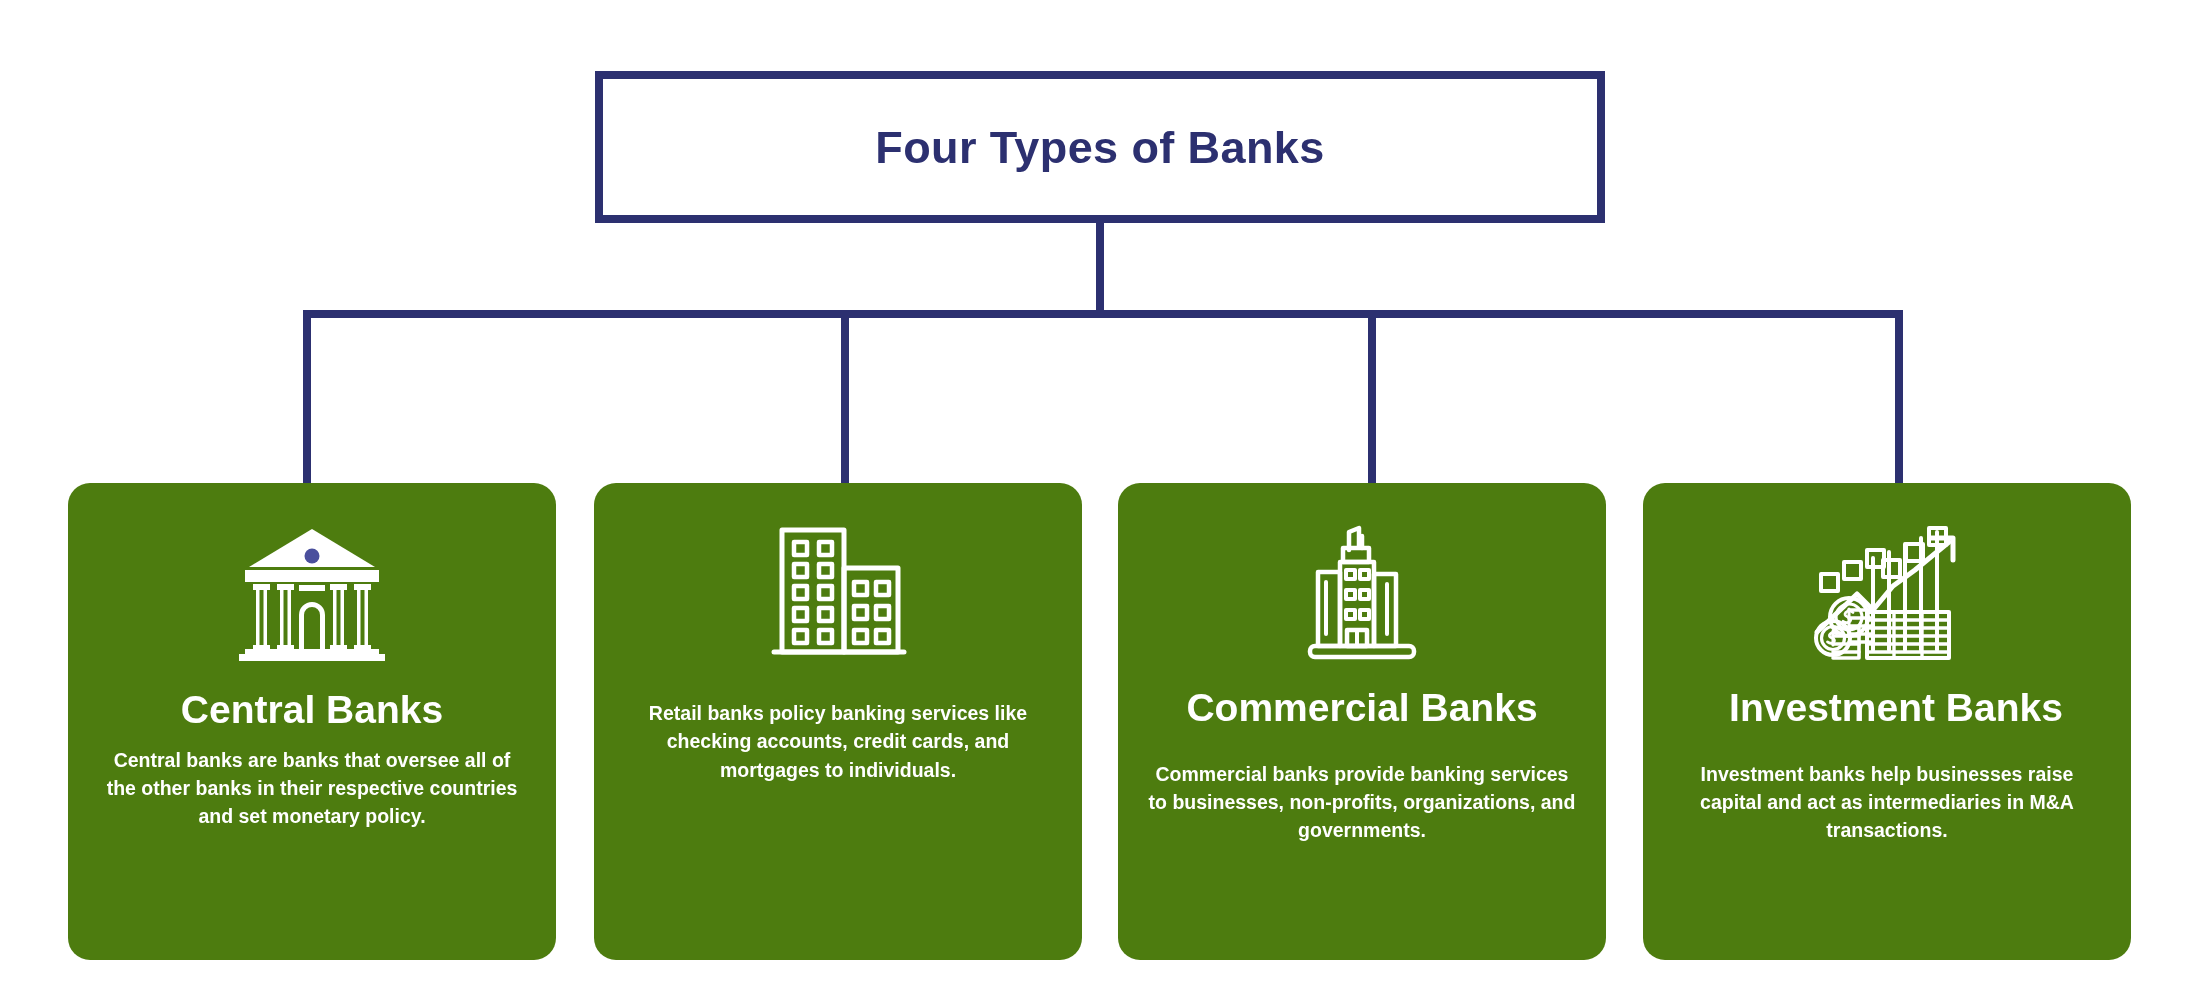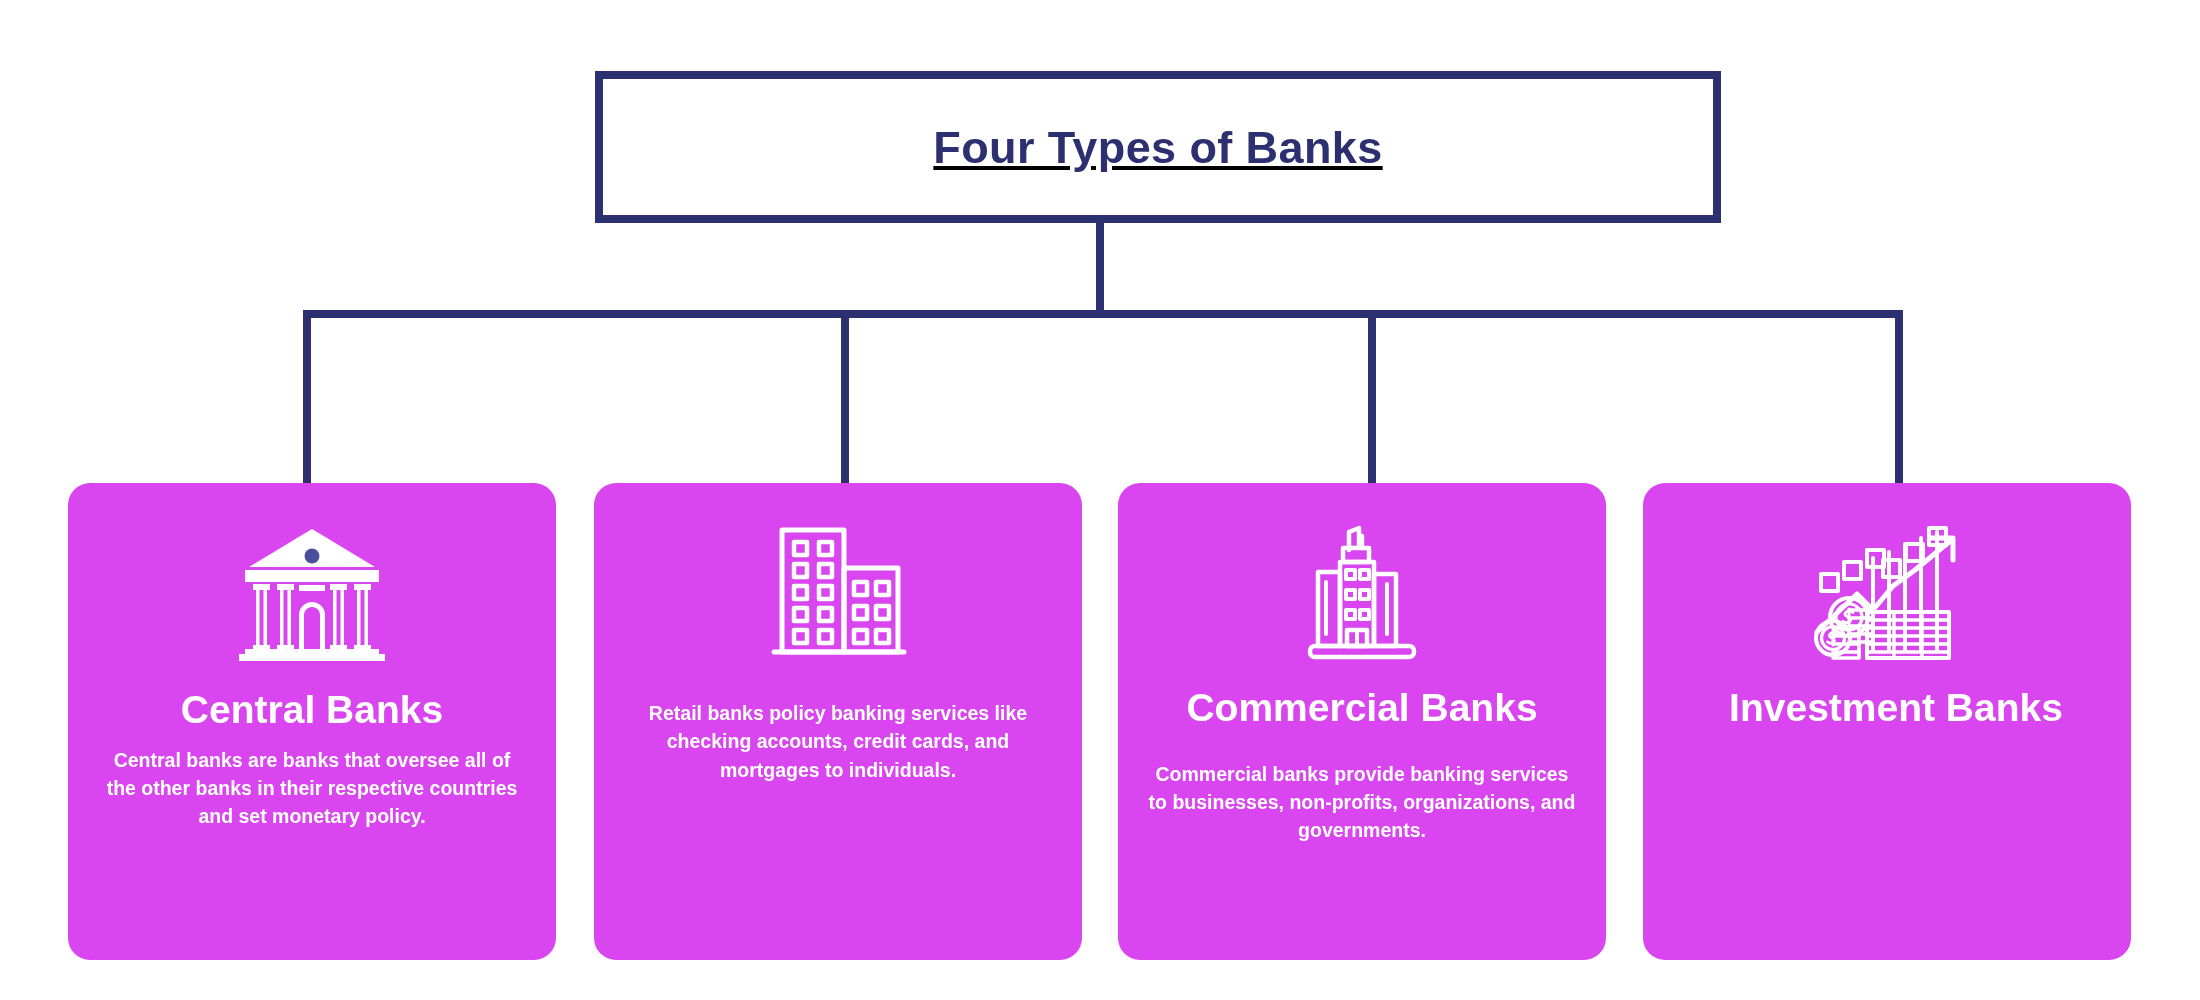--- a/index.html
+++ b/index.html
@@ -18,29 +18,28 @@
     width: 2200px;
     height: 1000px;
     background: #ffffff;
   }
 
   
   .title-box {
     position: absolute;
     left: 595px;
     top: 71px;
-    width: 1126px;
+    width: 1010px;
     height: 152px;
     box-sizing: border-box;
     border: 8px solid #2c3070;
     background: #ffffff;
     display: flex;
     align-items: center;
     justify-content: center;
-    text-decoration: underline;
   }
   .title-text {
     font-size: 45px;
     font-weight: bold;
     color: #2c3070;
     letter-spacing: 0.4px;
     line-height: 1;
     white-space: nowrap;
   }
 
@@ -67,21 +66,21 @@
     height: 180px;
   }
 
   
   .card {
     position: absolute;
     top: 483px;
     width: 488px;
     height: 477px;
     box-sizing: border-box;
-    background: #d946ef;
+    background: #4d7c0f;
     border-radius: 22px;
     display: flex;
     flex-direction: column;
     align-items: center;
     padding: 26px 26px 24px 26px;
     overflow: hidden;
   }
   .card-icon {
     height: 150px;
     display: flex;
@@ -306,15 +305,16 @@
         <path d="M38 87 L38 103" stroke-width="3"></path>
         <path d="M42 90.5 q-4-3.2-7.2 0 q-2.2 2.6 1.5 4.2 q5 1.8 2.8 4.6 q-3.2 3-7.1 0" stroke-width="2.8" fill="none"></path>
 
         <circle cx="22" cy="116" r="17" stroke-width="4"></circle>
         <circle cx="22" cy="116" r="11.5" stroke-width="3.2"></circle>
         <path d="M22 109 L22 123" stroke-width="3"></path>
         <path d="M25.6 112 q-3.6-2.9-6.5 0 q-2 2.3 1.3 3.8 q4.5 1.6 2.5 4.1 q-2.9 2.7-6.4 0" stroke-width="2.8" fill="none"></path>
       </svg>
     </div>
     <div class="card-title">Investment Banks</div>
+    <div class="card-desc">Investment banks help businesses raise capital and act as intermediaries in M&amp;A transactions.</div>
   </div>
 
 </div>
 
 </body></html>

